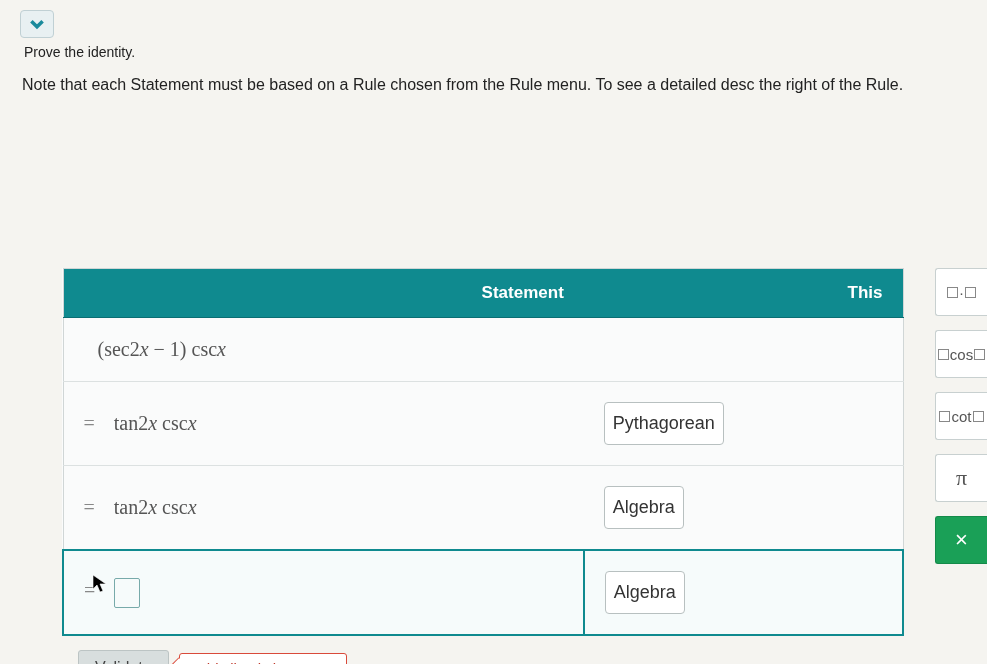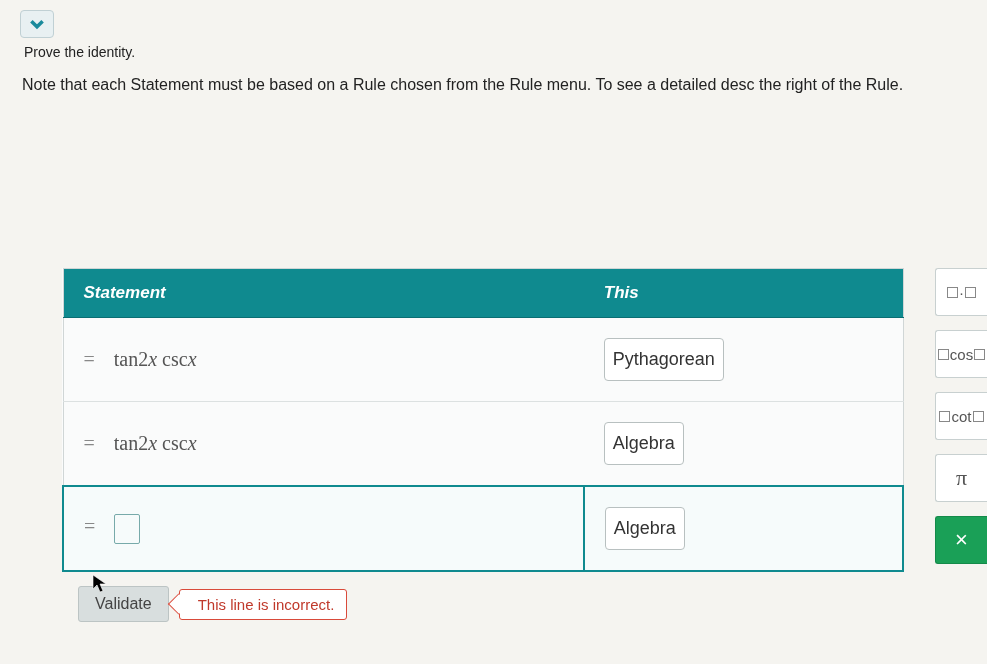--- a/index.html
+++ b/index.html
@@ -41,24 +41,23 @@
     width: 100%;
     border-collapse: collapse;
     background: #fafbfb;
     border: 1px solid #d0d6d6;
   }
   .proof-table th {
     background: #0f8a8f;
     color: #fff;
     font-size: 17px;
     font-weight: 600;
-    text-align: left;
+    text-align: right;
     padding: 14px 20px;
     border-bottom: 1px solid #0a6e73;
-    font-style: italic;
   }
   .proof-table td {
     padding: 20px 20px;
     border-bottom: 1px solid #dce1e1;
     vertical-align: middle;
     font-family: "Georgia","Times New Roman",serif;
     font-size: 20px;
     color: #555;
   }
   .proof-table td.stmt { width: 62%; }
@@ -157,20 +156,27 @@
   <table class="proof-table">
     <thead>
       <tr>
         <th>Statement</th>
         <th>This</th>
       </tr>
     </thead>
     <tbody>
       <tr>
         <td class="stmt">
+          <span class="eq-prefix"></span>
+          (sec<span class="sup">2</span><i>x</i> − 1) csc<i>x</i>
+        </td>
+        <td class="rule"></td>
+      </tr>
+      <tr>
+        <td class="stmt">
           <span class="eq-prefix">=</span>
           tan<span class="sup">2</span><i>x</i> csc<i>x</i>
         </td>
         <td class="rule">
           <span class="rule-chip">Pythagorean</span>
         </td>
       </tr>
       <tr>
         <td class="stmt">
           <span class="eq-prefix">=</span>

